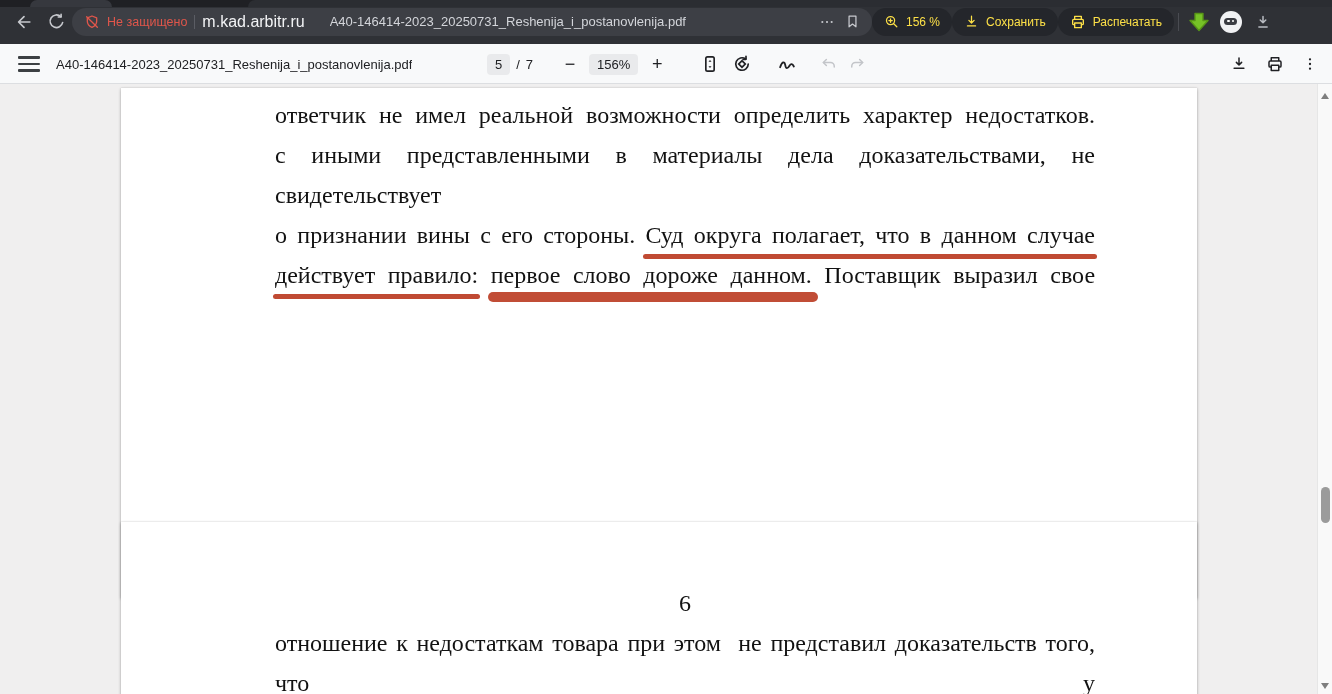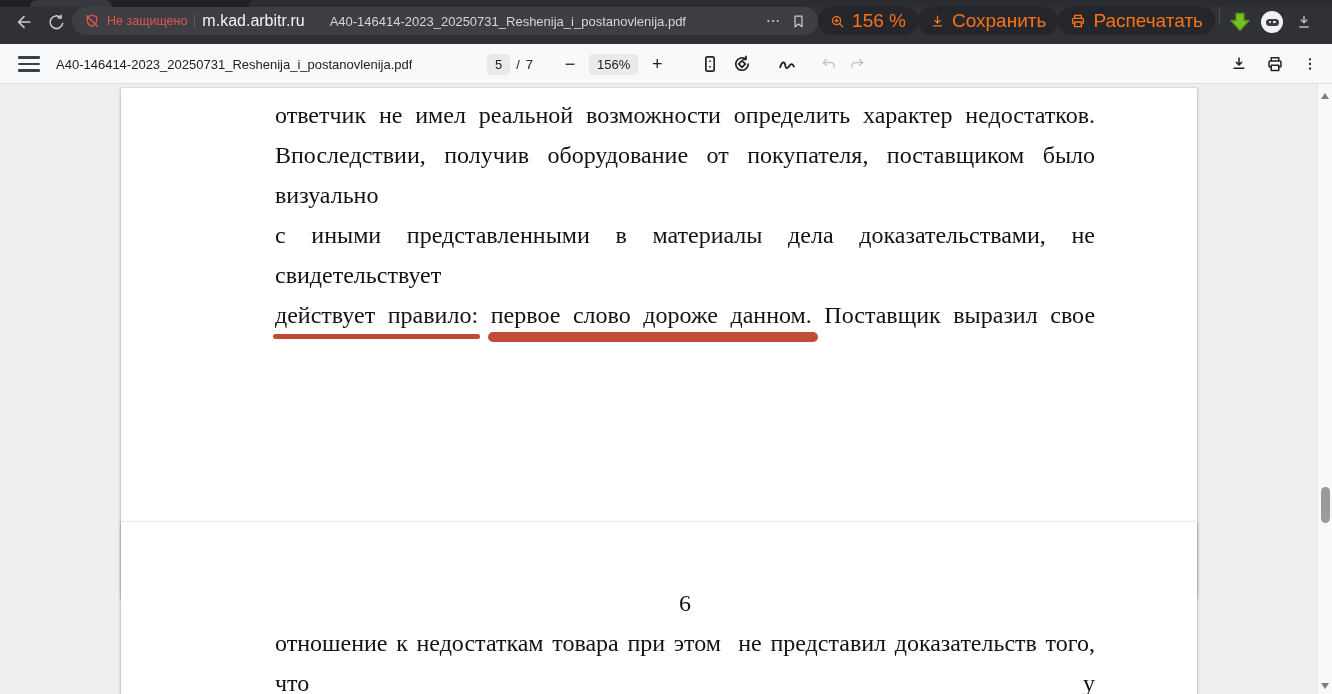--- a/index.html
+++ b/index.html
@@ -5,35 +5,35 @@
   * { margin:0; padding:0; box-sizing:border-box; }
   html,body { width:1332px; height:694px; overflow:hidden; background:#f0efef;
               font-family:"Liberation Sans","DejaVu Sans",sans-serif; }
 
   
   .tabstrip { position:relative; height:7px; background:#1f2024; }
   .tabstrip .tab-active { position:absolute; left:30px; width:82px; height:7px;
       background:#36383e; border-radius:8px 8px 0 0; }
   .tabstrip .tab-band { position:absolute; left:248px; right:0; height:7px;
       background:#2b2d32; border-radius:10px 0 0 0; }
-  .chrome { height:37px; background:#2f3136; display:flex; align-items:flex-start;
+  .chrome { height:37px; background:#2f3136; display:flex; align-items:center;
       padding:0 12px 8px 8px; }
   .nav-btn { width:32px; height:30px; display:flex; align-items:center; justify-content:center;
       color:#c7c9ce; border-radius:8px; flex:0 0 auto; }
   .addressbar { flex:1 1 auto; max-width:800px; height:28px; background:#3d3f45;
       border-radius:14px; display:flex; align-items:center; padding:0 12px; gap:7px;
       color:#eceef2; min-width:0; }
   .sec-label { color:#e0564b; font-size:12.5px; white-space:nowrap; }
   .addr-sep { width:1px; height:14px; background:#5b5d64; }
   .host { color:#f2f3f5; font-size:16px; white-space:nowrap; }
   .addr-title { color:#d3d5da; font-size:13px; white-space:nowrap; overflow:hidden;
       text-overflow:ellipsis; margin-left:18px; flex:1 1 auto; }
   .addr-right { display:flex; align-items:center; gap:10px; color:#c7c9ce; }
   .pill { height:28px; background:#24262b; border-radius:14px; display:flex; align-items:center;
-      gap:7px; padding:0 12px; color:#f97316; font-size:19px; white-space:nowrap; flex:0 0 auto; }
+      gap:7px; padding:0 12px; color:#fde047; font-size:12px; white-space:nowrap; flex:0 0 auto; }
   .chrome-sep { width:1px; height:18px; background:#4a4c52; margin:0 4px; flex:0 0 auto; }
   .ext-btn { width:32px; height:30px; display:flex; align-items:center; justify-content:center; flex:0 0 auto; }
   .robot-circle { width:22px; height:22px; background:#f1f2f4; border-radius:50%;
       display:flex; align-items:center; justify-content:center; }
   .robot-face { width:13px; height:7px; background:#3a3c42; border-radius:3.5px; position:relative; }
   .robot-face i { position:absolute; top:2px; width:2.4px; height:2.4px; background:#fff; border-radius:50%; }
   .robot-face i.l { left:3px; } .robot-face i.r { right:3px; }
 
   
   .pdfbar { position:relative; height:40px; background:#f8f9fa; border-bottom:1px solid #dcdee1;
@@ -276,22 +276,22 @@
       </span>
     </span>
   </div>
 </div>
 
 <div class="viewer">
 
   <div class="page page-1">
     <div class="textblock">
         <div class="doc-line"><span>ответчик не имел реальной возможности определить характер недостатков.</span></div>
-        <div class="doc-line"><span>Впоследствии, получив оборудование от покупателя, поставщиком было визуально</span></div>
         <div class="doc-line"><span>с иными представленными в материалы дела доказательствами, не свидетельствует</span></div>
+        <div class="doc-line"><span>о признании вины с его стороны. </span><span class="seg-underline">Суд округа полагает, что в данном случае</span></div>
         <div class="doc-line"><span class="seg-underline">действует правило:</span><span> </span><span class="seg-marker">первое слово дороже данном.</span><span> </span><span>Поставщик выразил свое</span></div>
       </div>
   </div>
 
   <div class="page page-2">
     <div class="textblock">
       <div class="page-number">6</div>
       <div>
           <div class="doc-line"><span>отношение к недостаткам товара при этом&nbsp; не представил доказательств того, что у</span></div>
         </div>

